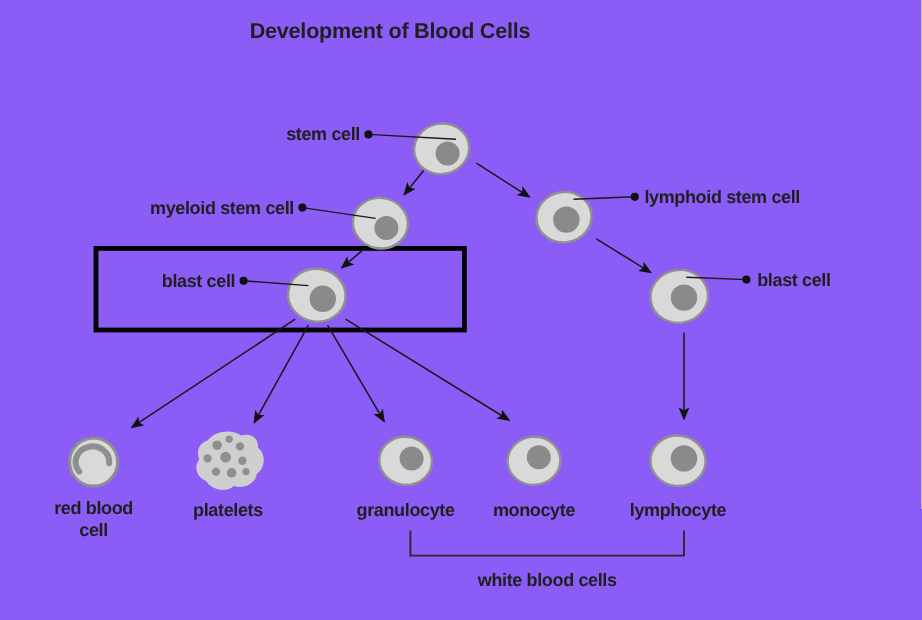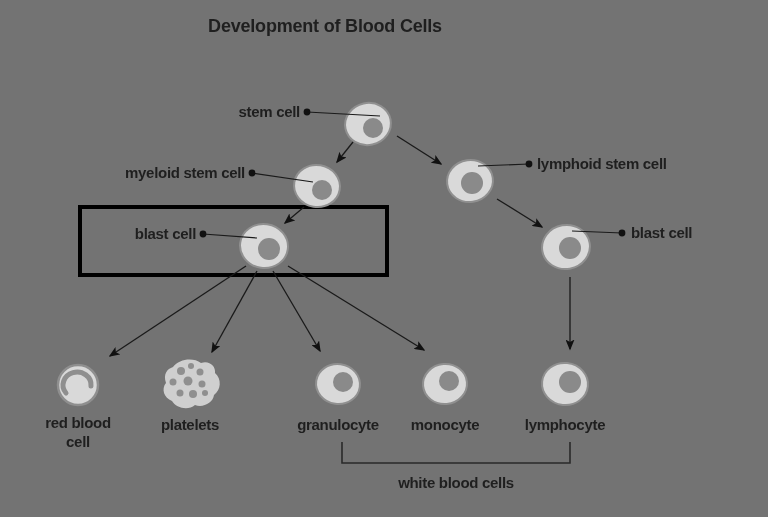--- a/index.html
+++ b/index.html
@@ -1,16 +1,16 @@
 <!DOCTYPE html>
 <html><head>
 <meta charset="utf-8">
 <style>
   html,body{margin:0;padding:0;background:#ffffff;}
-  .stage{position:relative;width:768px;height:517px;background:#737373;overflow:hidden;}
+  .stage{position:relative;width:768px;height:517px;background:#8b5cf6;overflow:hidden;}
   svg{display:block;}
   .title-text{font:bold 18px "Liberation Sans", sans-serif;fill:#1f1f1f;letter-spacing:-0.2px;}
   .lbl{font:bold 15px "Liberation Sans", sans-serif;fill:#1f1f1f;letter-spacing:-0.3px;}
   .cell-body{fill:#d9d9d9;stroke:#909090;stroke-width:2;}
   .nucleus{fill:#8a8a8a;}
   .leader{stroke:#1a1a1a;stroke-width:1.2;}
   .arrow{stroke:#1a1a1a;stroke-width:1.3;fill:none;}
   .dot{fill:#111111;}
   .hl-box{fill:none;stroke:#000000;stroke-width:4;}
   .bracket{fill:none;stroke:#2a2a2a;stroke-width:1.6;}

